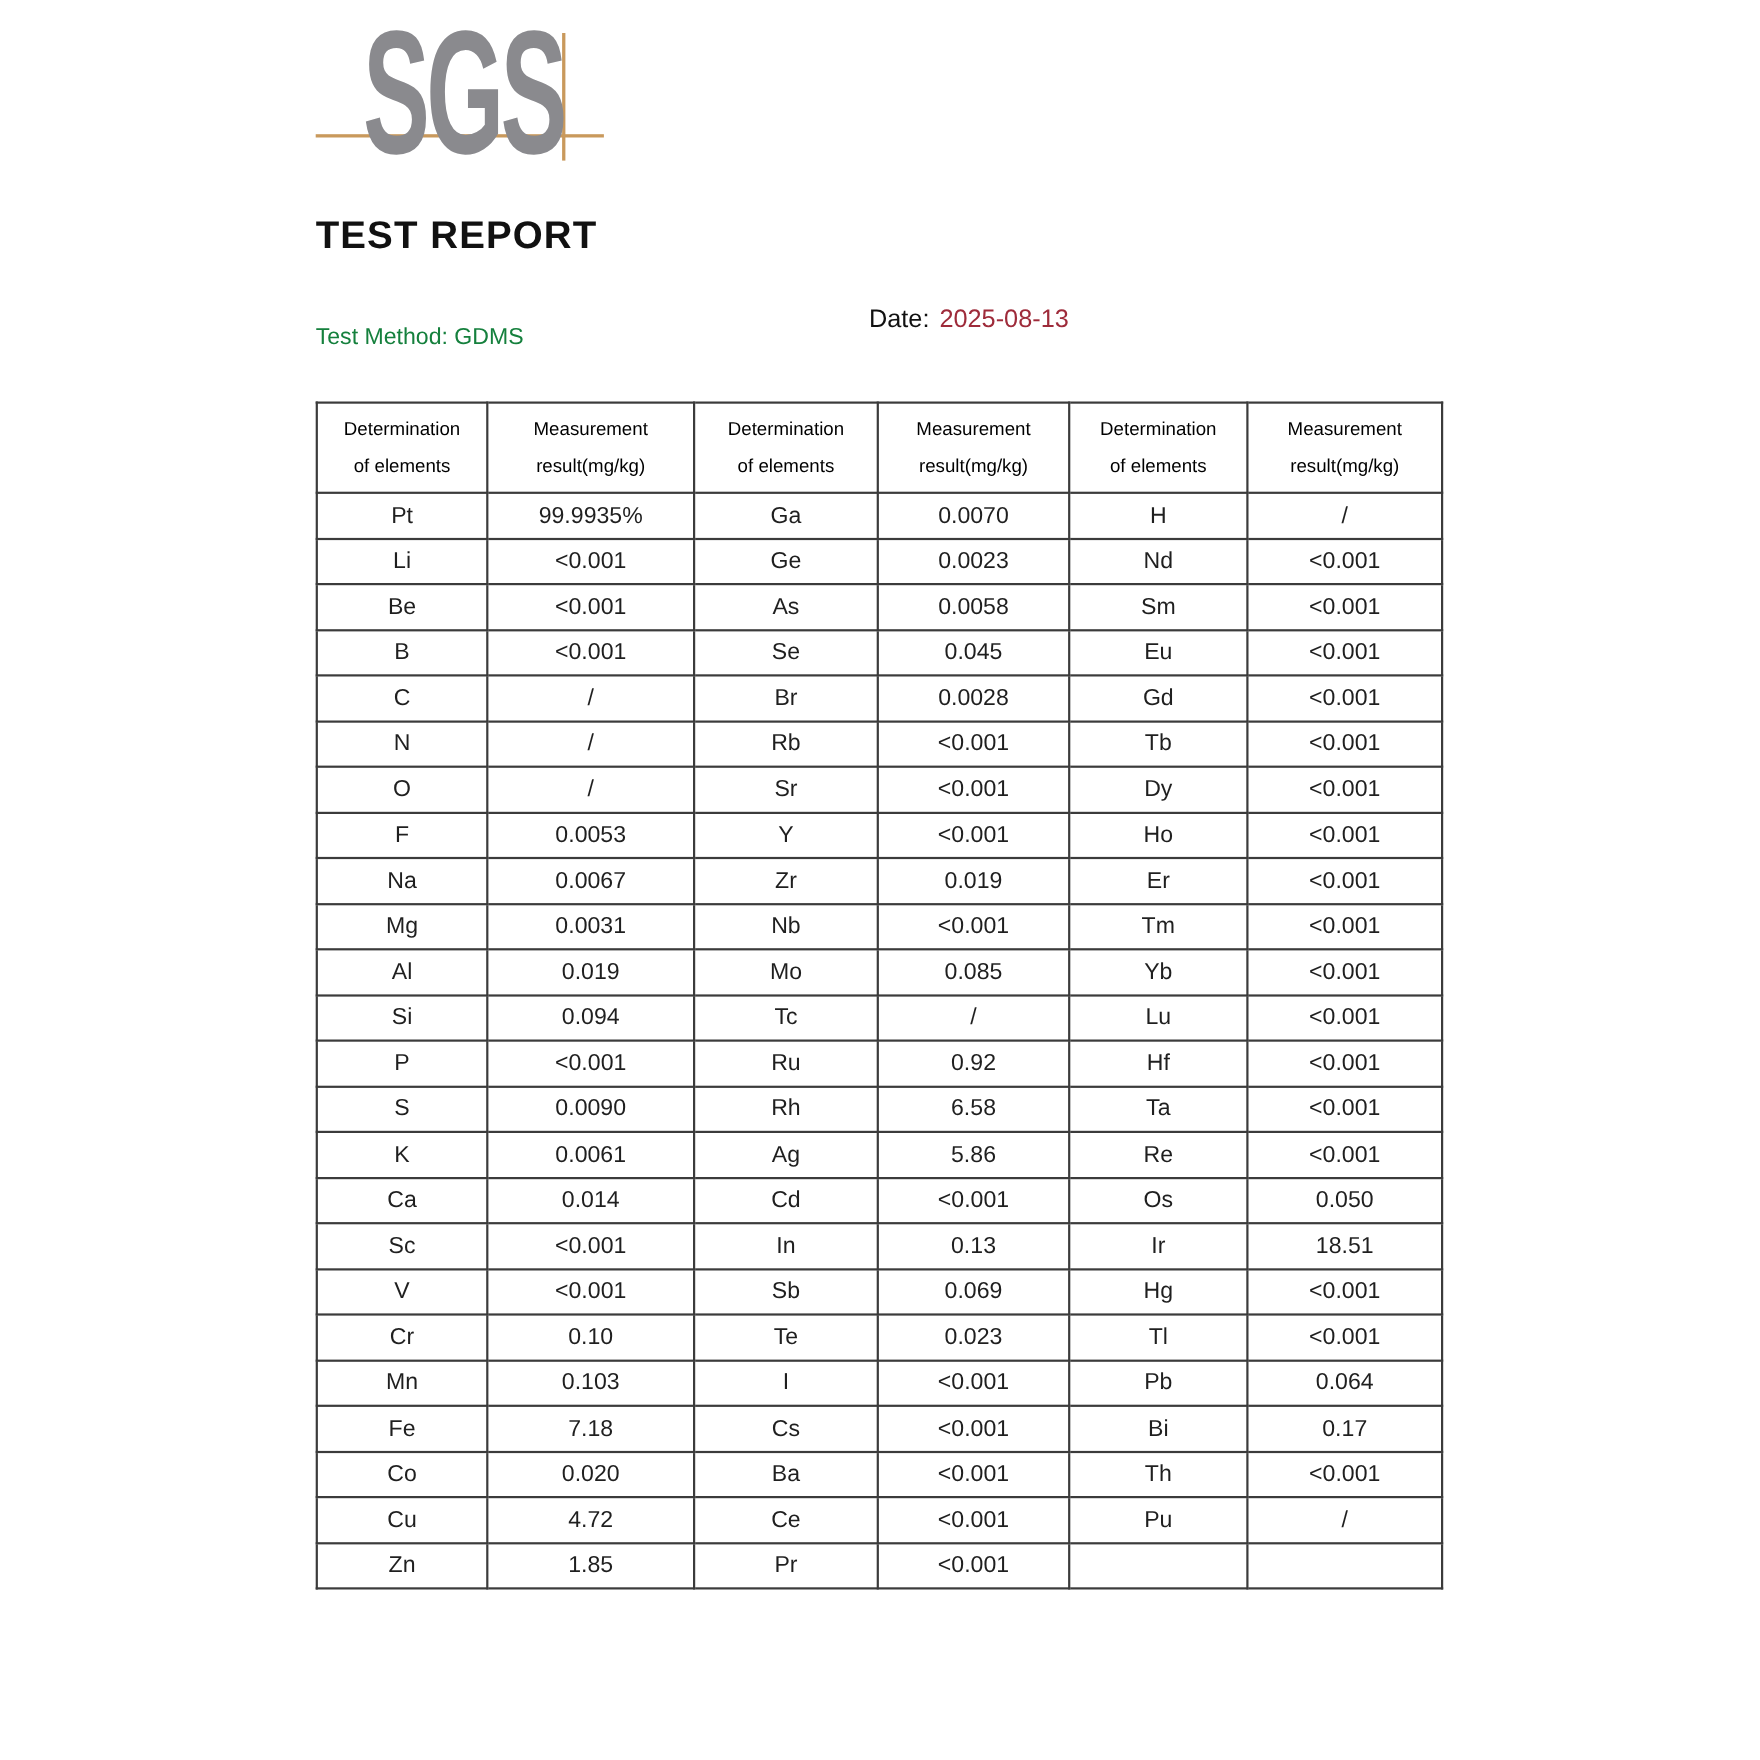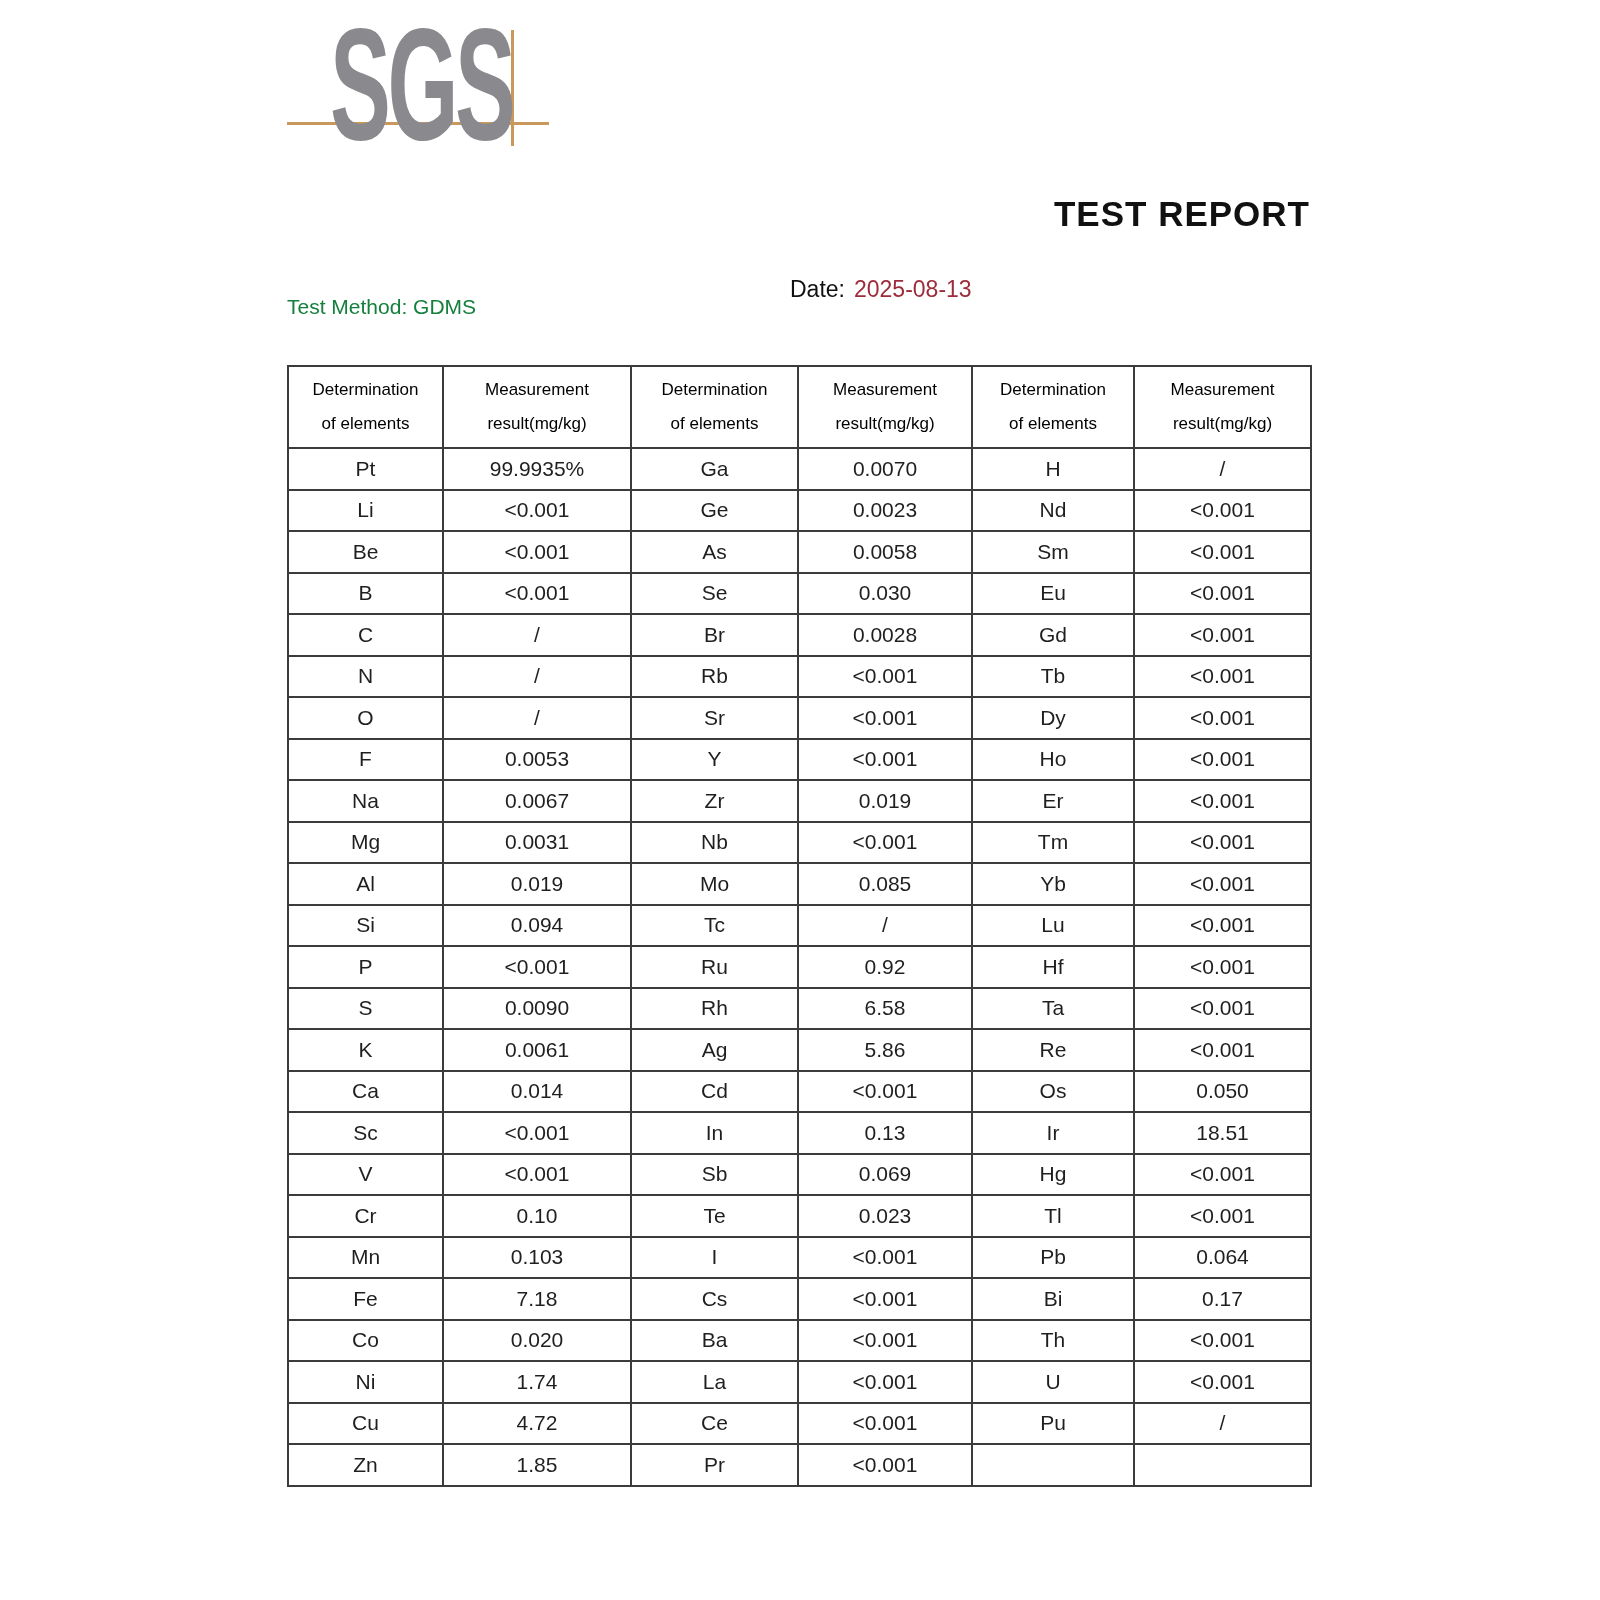--- a/index.html
+++ b/index.html
@@ -25,21 +25,21 @@
     position:absolute;left:287px;top:122px;
     width:262px;height:3px;background:#c9995c;
   }
   .logo-vline{
     position:absolute;left:511px;top:30px;
     width:3px;height:116px;background:#c9995c;
   }
   
   .title{
     position:absolute;left:287px;top:194px;width:1023px;
-    margin:0;text-align:right;
+    margin:0;text-align:left;
     font-size:35px;font-weight:bold;letter-spacing:1px;
     color:#111;
   }
   .meta-date{
     position:absolute;left:790px;top:276px;width:500px;
     font-size:23px;color:#111;
     white-space:nowrap;
   }
   .meta-date .date-value{color:#9e2b3a;margin-left:9px;}
   .meta-method{
@@ -144,21 +144,21 @@
           <td>&lt;0.001</td>
           <td>As</td>
           <td>0.0058</td>
           <td>Sm</td>
           <td>&lt;0.001</td>
         </tr>
         <tr>
           <td>B</td>
           <td>&lt;0.001</td>
           <td>Se</td>
-          <td>0.030</td>
+          <td>0.045</td>
           <td>Eu</td>
           <td>&lt;0.001</td>
         </tr>
         <tr>
           <td>C</td>
           <td>/</td>
           <td>Br</td>
           <td>0.0028</td>
           <td>Gd</td>
           <td>&lt;0.001</td>
@@ -293,28 +293,20 @@
         </tr>
         <tr>
           <td>Co</td>
           <td>0.020</td>
           <td>Ba</td>
           <td>&lt;0.001</td>
           <td>Th</td>
           <td>&lt;0.001</td>
         </tr>
         <tr>
-          <td>Ni</td>
-          <td>1.74</td>
-          <td>La</td>
-          <td>&lt;0.001</td>
-          <td>U</td>
-          <td>&lt;0.001</td>
-        </tr>
-        <tr>
           <td>Cu</td>
           <td>4.72</td>
           <td>Ce</td>
           <td>&lt;0.001</td>
           <td>Pu</td>
           <td>/</td>
         </tr>
         <tr>
           <td>Zn</td>
           <td>1.85</td>

